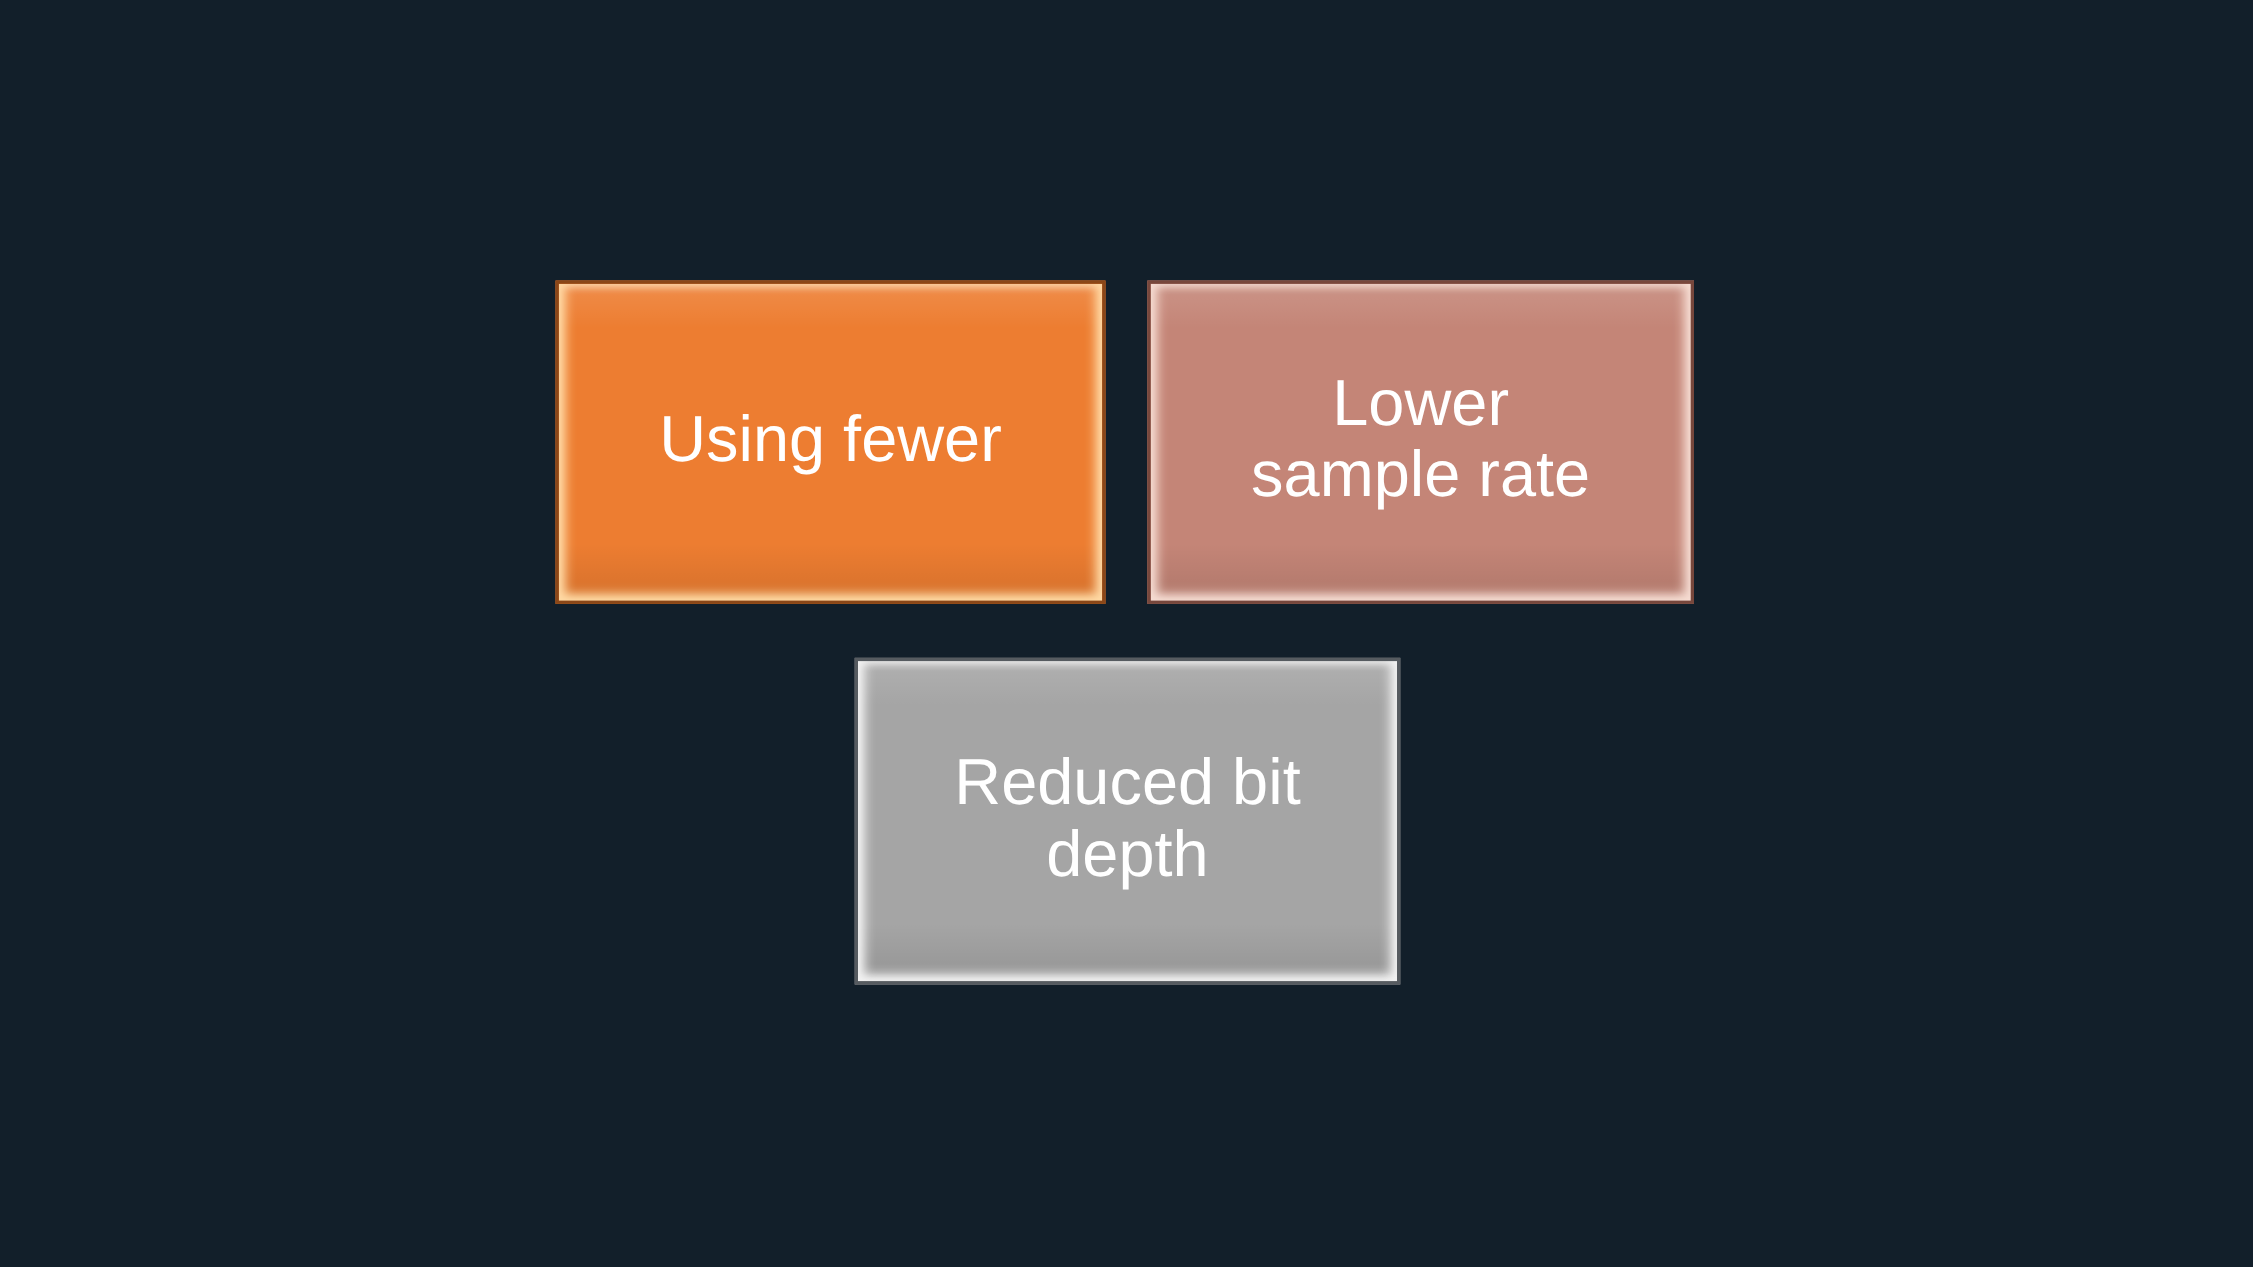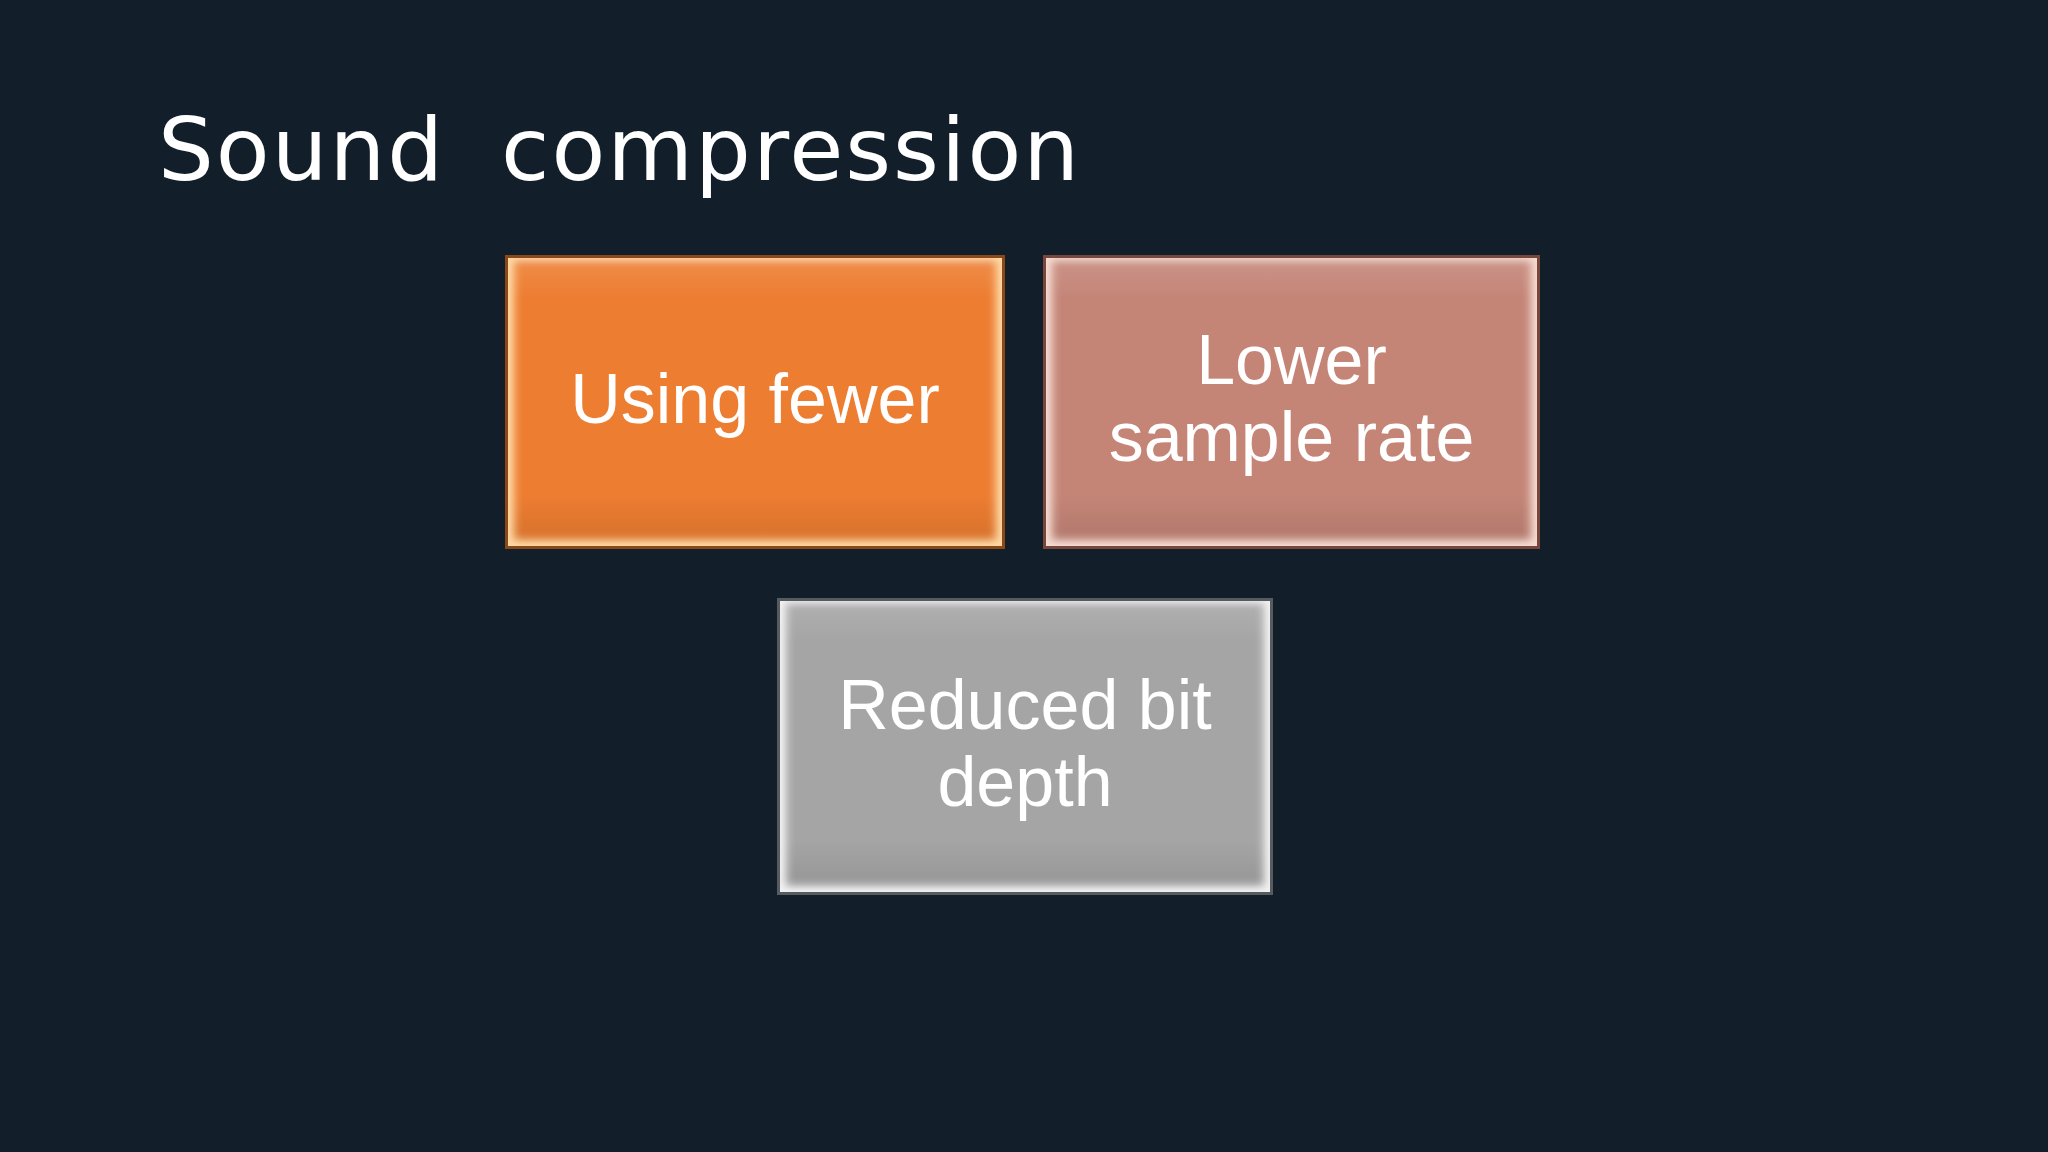--- a/index.html
+++ b/index.html
@@ -41,37 +41,36 @@
         rgba(255,255,255,0.00) 14%,
         rgba(0,0,0,0.00) 82%,
         rgba(0,0,0,0.10) 100%);
     box-shadow:
       inset 8px 0 10px -2px var(--hl, #fff),
       inset -8px 0 10px -2px var(--hl, #fff),
       inset 0 -8px 10px -2px var(--hl, #fff),
       inset 0 6px 8px -3px rgba(255,255,255,0.45);
   }
   .shape-label {
-    font-size: 70px;
+    font-size: 59px;
     line-height: 1.1;
     font-weight: 400;
     letter-spacing: 0px;
     padding-bottom: 6px;
     text-align: center;
   }
   #box-fewer-channels  { left: 505px;  top: 255px; width: 500px; height: 294px; }
   #box-lower-sample    { left: 1043px; top: 255px; width: 497px; height: 294px; }
   #box-reduced-depth   { left: 777px;  top: 598px; width: 496px; height: 297px; }
 </style>
 </head>
 <body>
 
 <div id="slide" style="background: rgb(18, 31, 42); color: rgb(255, 255, 255);">
 
-  <div class="slide-title">Sound compression</div>
 
   <div class="shape" id="box-fewer-channels" style="--fill: #ed7d31; --edge: #8a4718; --hl: #ffd9a4;">
     <div class="shape-label">
       <div>Using fewer</div>
     </div>
   </div>
 
   <div class="shape" id="box-reduced-depth" style="--fill: #a5a5a5; --edge: #565b60; --hl: #f2f2f2;">
     <div class="shape-label">
       <div>Reduced bit</div>

